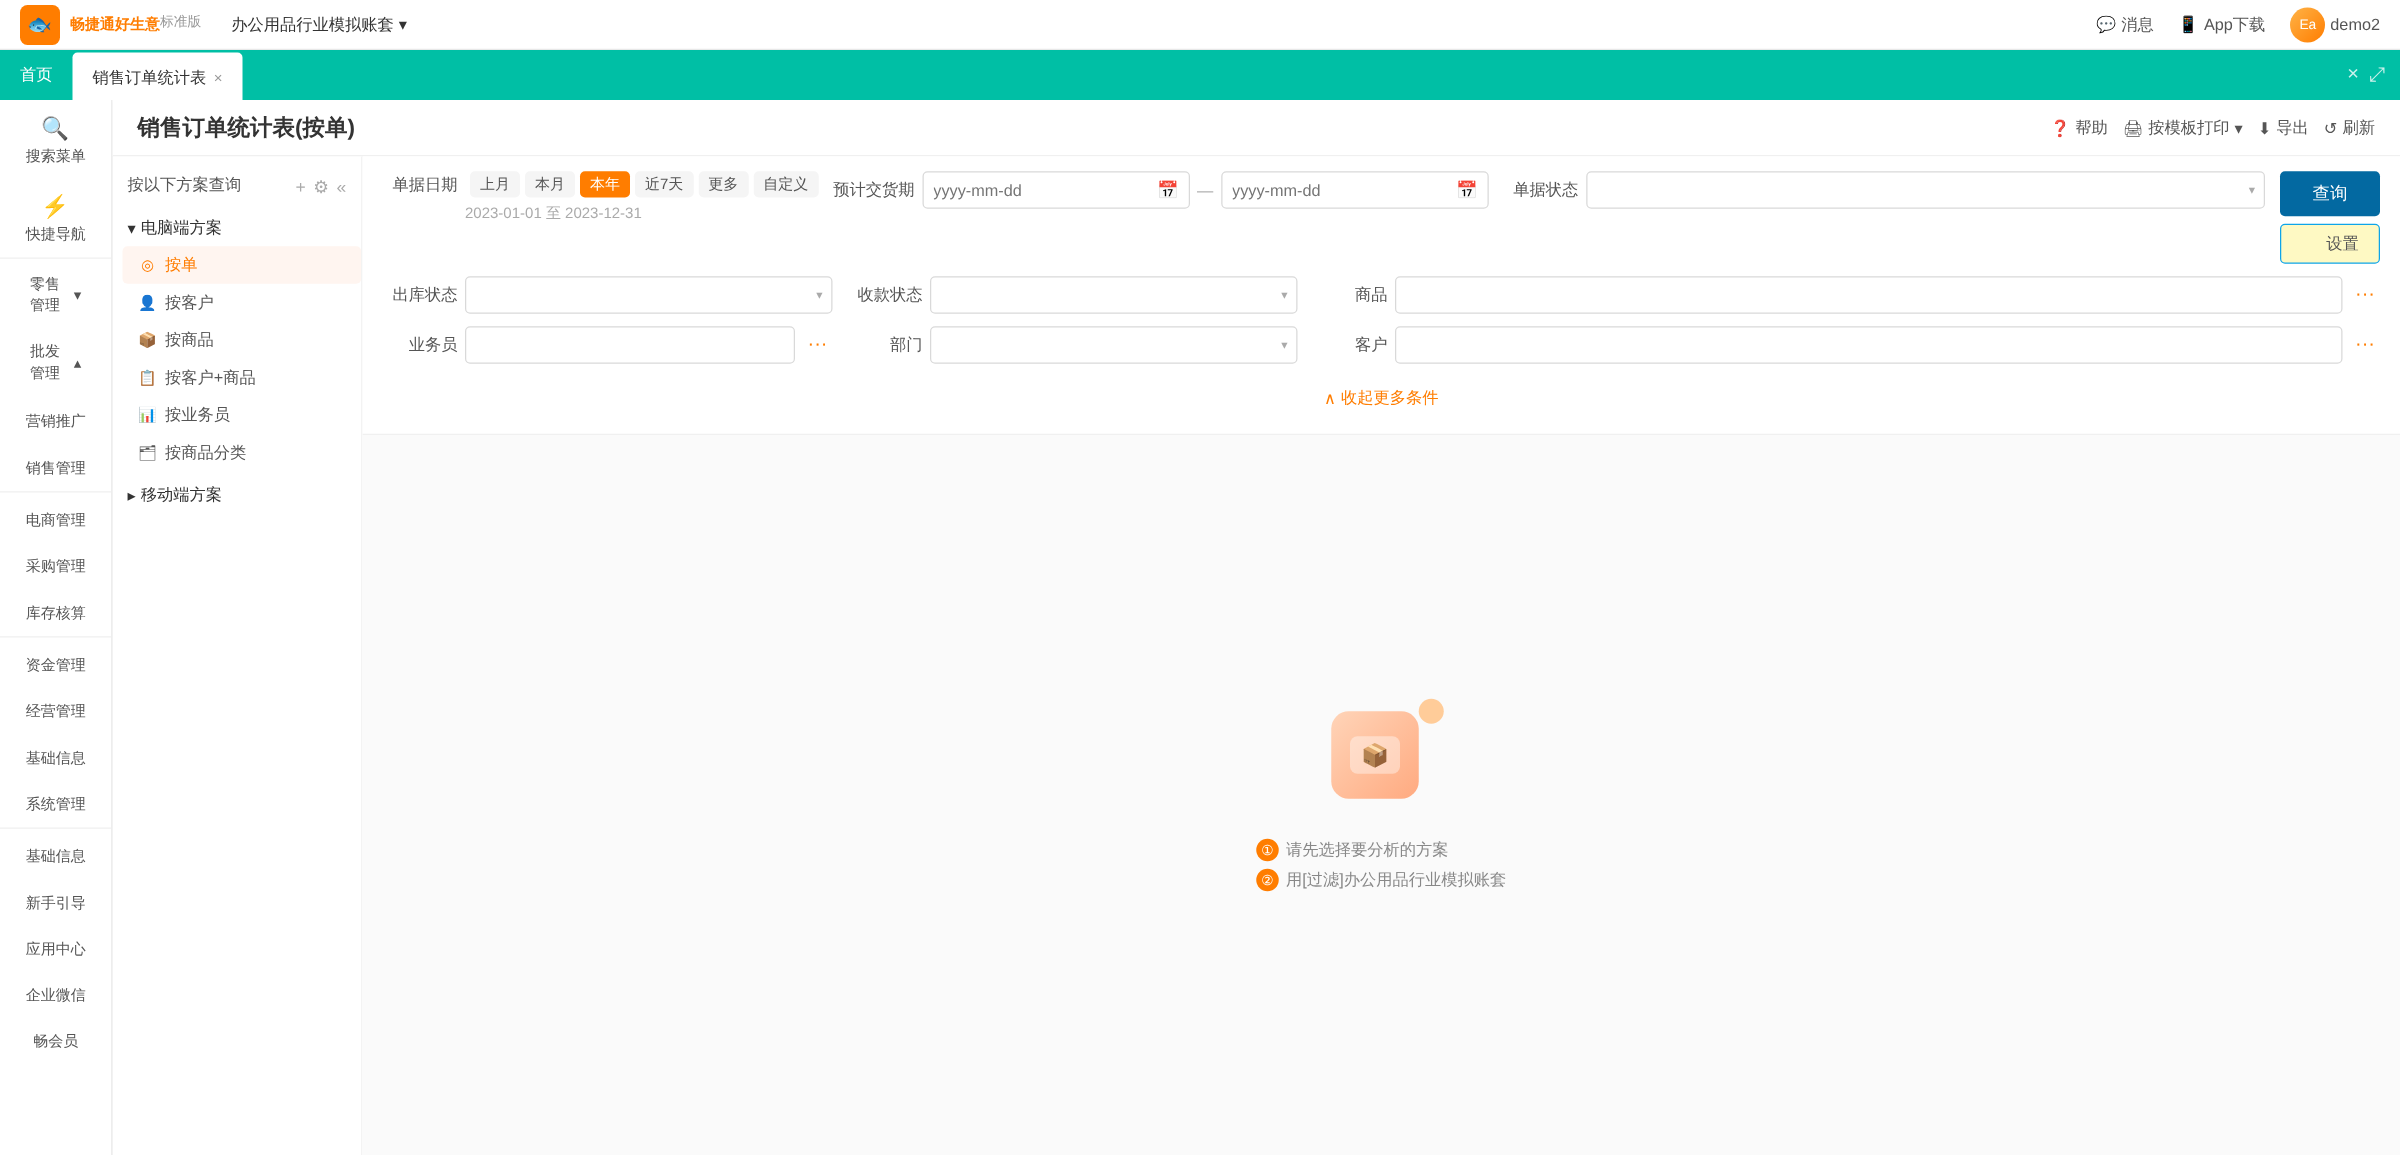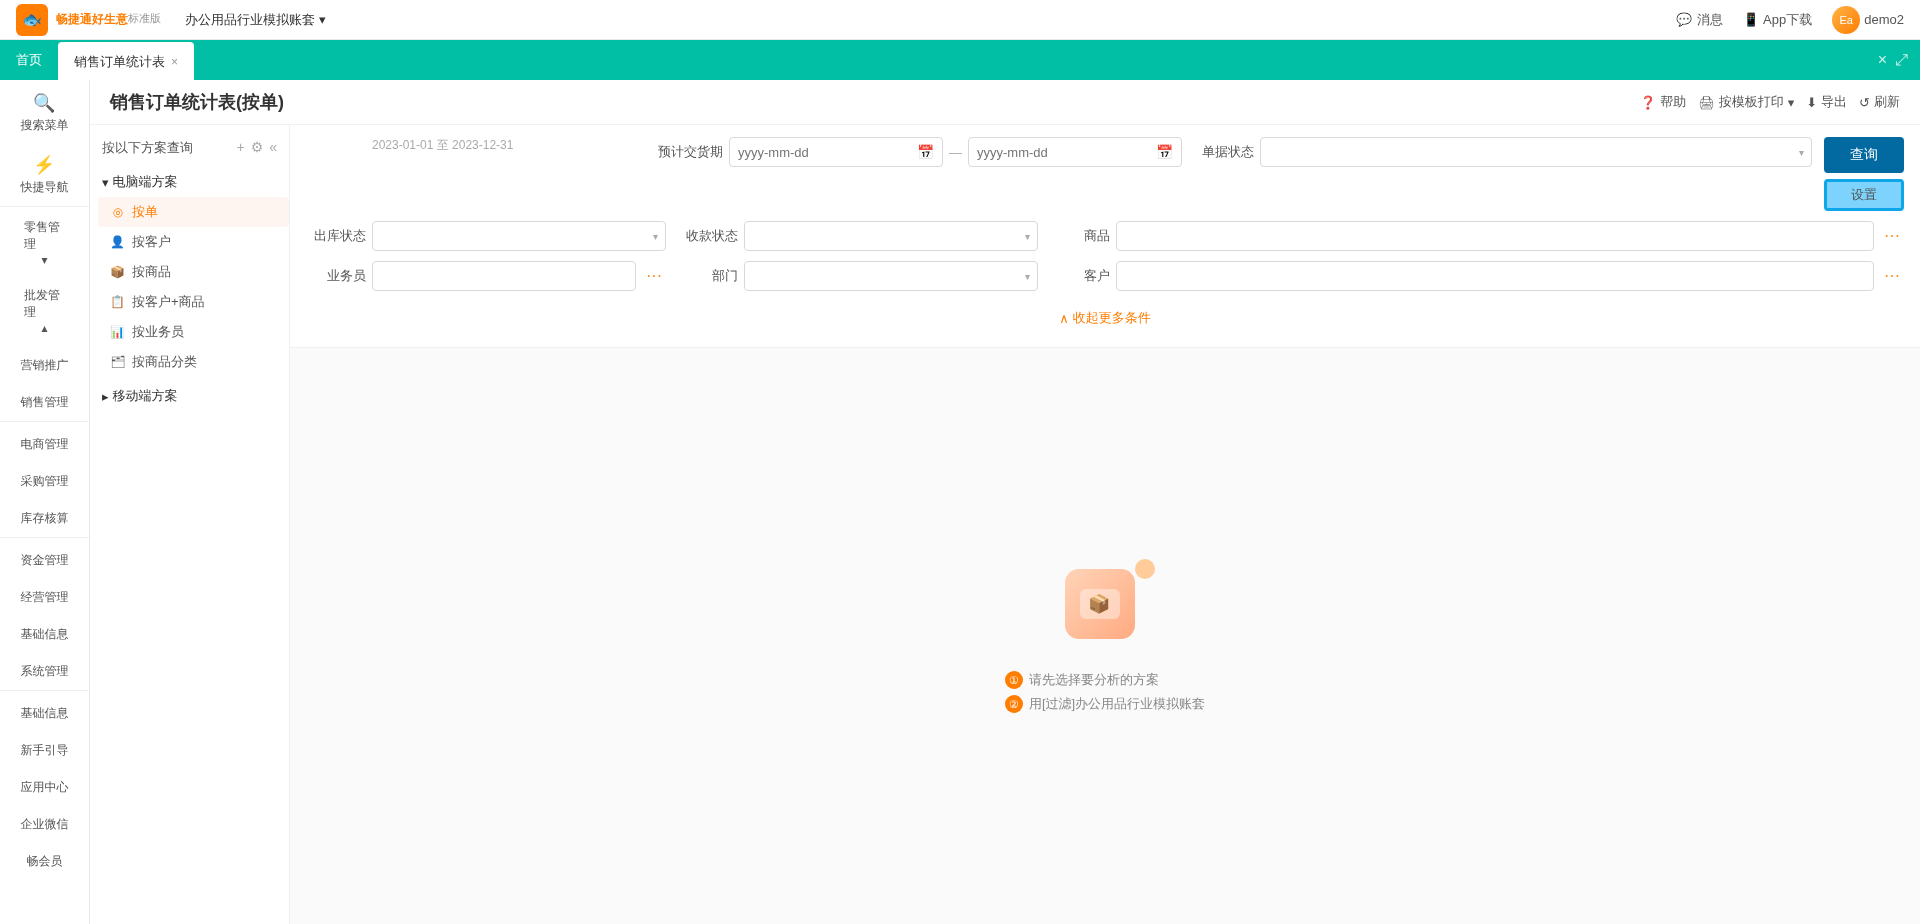--- a/index.html
+++ b/index.html
@@ -114,21 +114,21 @@
 
     
     .scheme-panel {
       width: 200px;
       background: #fff;
       border-right: 1px solid #f0f0f0;
       padding: 8px 0;
       overflow-y: auto;
     }
     .scheme-header {
-      display: flex; align-items: flex-start; justify-content: space-between;
+      display: flex; align-items: flex-end; justify-content: space-between;
       padding: 6px 12px;
       font-size: 13px; color: #555;
     }
     .scheme-actions { display: flex; gap: 6px; align-items: center; }
     .scheme-action-icon { color: #aaa; cursor: pointer; font-size: 14px; }
     .scheme-group { margin-top: 4px; }
     .scheme-group-title {
       display: flex; align-items: center; gap: 4px;
       padding: 6px 12px;
       font-size: 13px; color: #333; cursor: pointer;
@@ -238,23 +238,23 @@
     
     .query-btn-area {
       display: flex; flex-direction: column; gap: 6px; min-width: 80px;
     }
     .btn-query {
       height: 36px; background: #0369a1; color: #fff;
       border: none; border-radius: 4px; font-size: 14px;
       cursor: pointer; padding: 0 20px; white-space: nowrap;
     }
     .btn-settings {
-      height: 32px; background: #7dd3fc; color: #555;
-      border: 3px solid #0ea5e9; border-radius: 4px; font-size: 13px;
-      cursor: pointer; padding: 0 16px; white-space: nowrap;
+      height: 32px; background: #fef9c3; color: #555;
+      border: 1px solid #0ea5e9; border-radius: 4px; font-size: 13px;
+      cursor: pointer; padding: 0 16px; white-space: nowrap; text-align: right;
     }
 
     
     .empty-state {
       flex: 1; display: flex; flex-direction: column;
       align-items: center; justify-content: center; gap: 12px;
       background: #fafafa;
     }
     .empty-img {
       width: 100px; height: 100px;
@@ -285,21 +285,21 @@
 
     
     .nav-item {
       display: flex; flex-direction: column; align-items: center;
       padding: 12px 4px 8px;
       cursor: pointer;
       font-size: 12px; color: #555;
     }
     .nav-item .nav-icon { font-size: 18px; margin-bottom: 3px; }
     .nav-item.with-arrow {
-      flex-direction: column; justify-content: space-between;
+      flex-direction: row; justify-content: space-between;
       padding: 10px 24px;
     }
 
     
     hr { border: none; border-top: 1px solid #f0f0f0; margin: 2px 0; }
 
     .filter-section {
       display: flex;
       flex: 1;
       overflow: hidden;
@@ -497,20 +497,31 @@
         </div>
       </div>
 
       <div style="flex:1; display:flex; flex-direction:column; overflow:hidden; background:#fff;">
 
         <div class="right-filter" style="flex:0 0 auto;">
 
           <div style="display:flex; align-items:flex-start; gap:12px; margin-bottom:10px;">
 
             <div style="display:flex; flex-direction:column; gap:4px; min-width:340px;">
+              <div style="display:flex; align-items:center; gap:6px;">
+                <span class="filter-label">单据日期</span>
+                <div class="date-btns">
+                  <button class="date-btn">上月</button>
+                  <button class="date-btn">本月</button>
+                  <button class="date-btn active" style="background:#ff7d00;color:#fff;">本年</button>
+                  <button class="date-btn">近7天</button>
+                  <button class="date-btn">更多</button>
+                  <button class="date-btn">自定义</button>
+                </div>
+              </div>
               <div style="margin-left:66px; font-size:12px; color:#aaa;">2023-01-01 至 2023-12-31</div>
             </div>
 
             <div style="display:flex; align-items:center; gap:6px; min-width:320px;">
               <span class="filter-label">预计交货期</span>
               <div class="date-input-wrap">
                 <input type="text" placeholder="yyyy-mm-dd" style="">
                 <span class="date-icon">📅</span>
               </div>
               <span class="date-sep">—</span>

